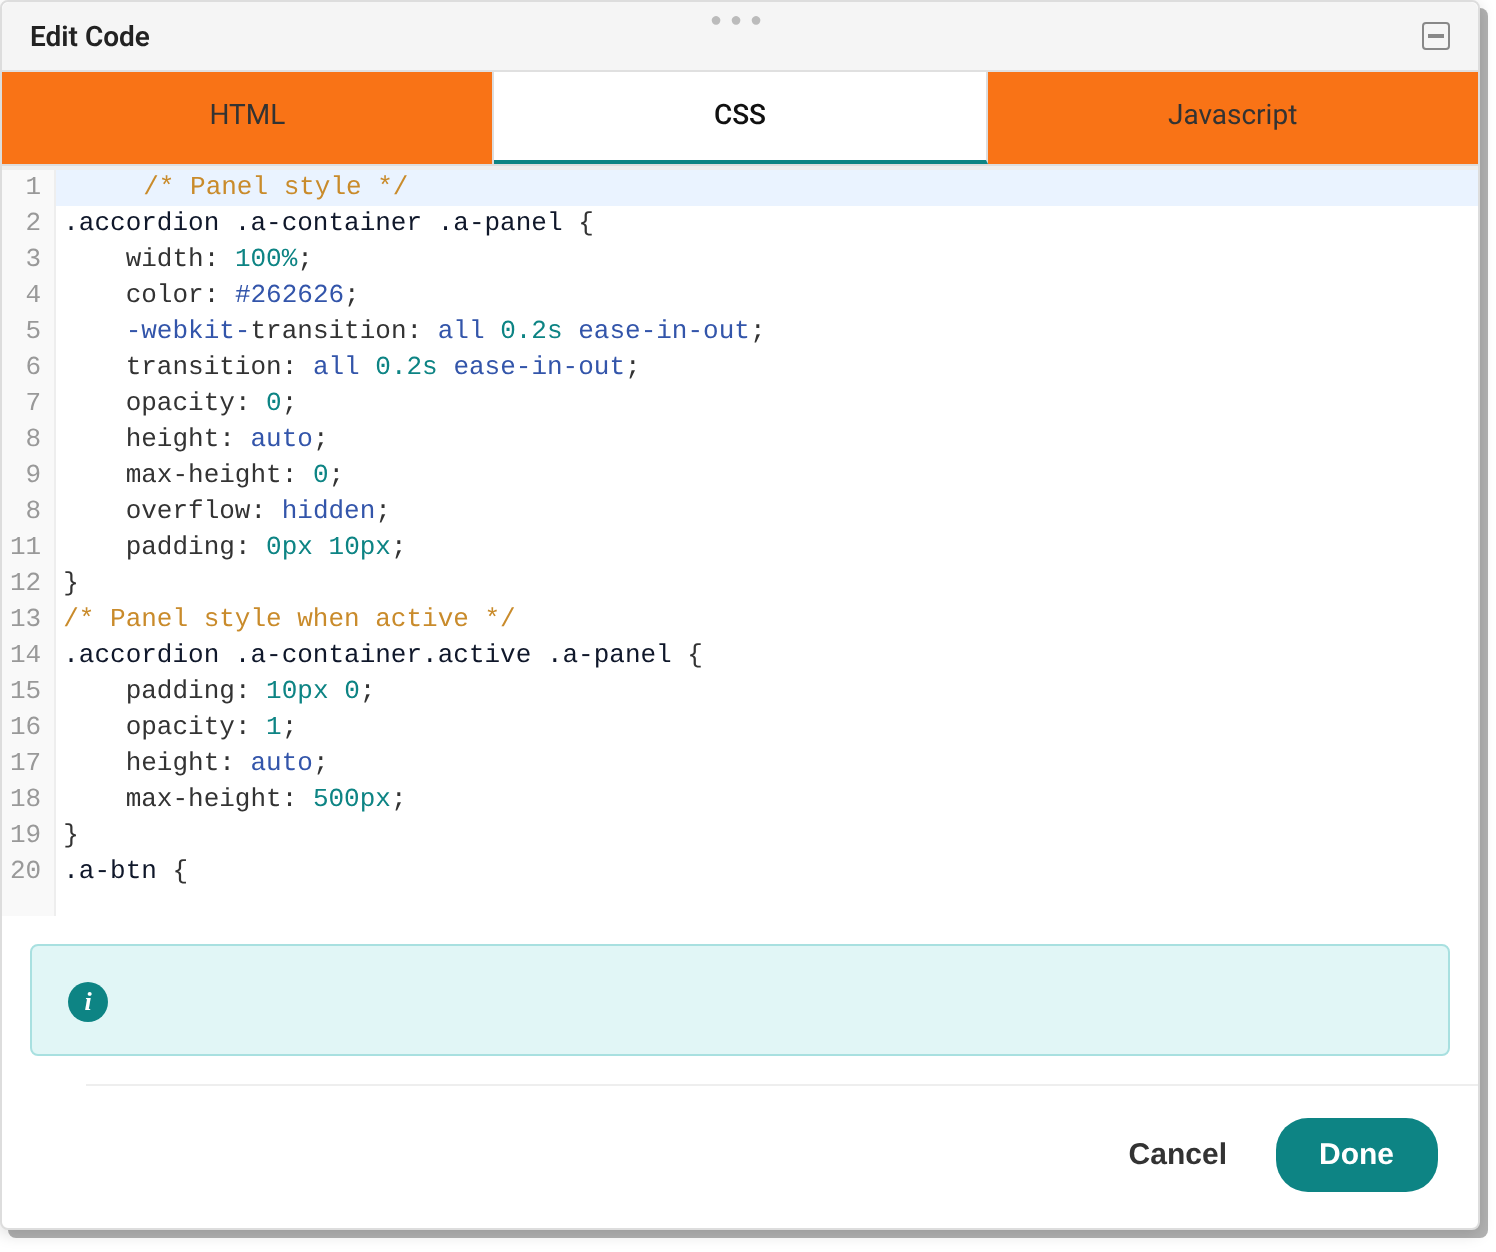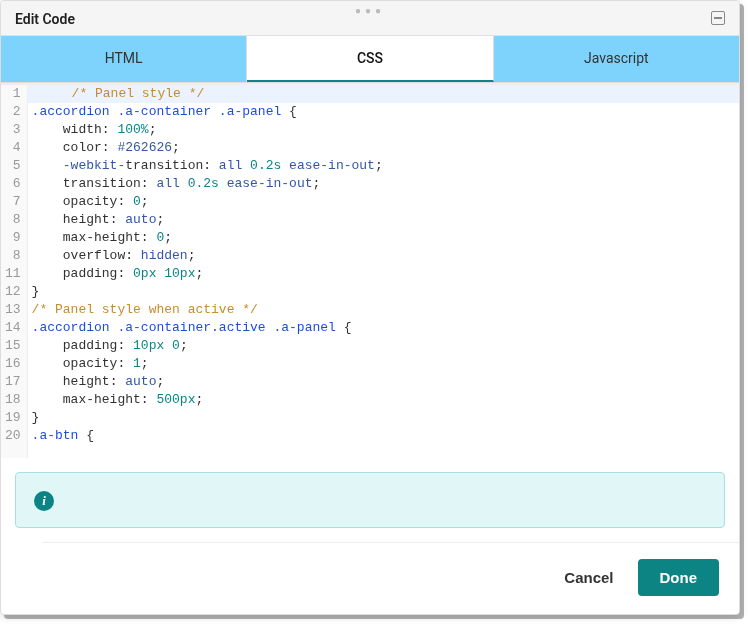--- a/index.html
+++ b/index.html
@@ -8,45 +8,45 @@
     .dialog { width: 740px; height: 615px; background: #fff; border: 1px solid #ddd; border-radius: 4px; box-shadow: 0 2px 8px rgba(0,0,0,0.15), 4px 4px 0 rgba(0,0,0,0.3); position: relative; display: flex; flex-direction: column; }
     
     .drag-handle { position: absolute; top: 4px; left: 50%; transform: translateX(-50%); color: #bbb; font-size: 10px; letter-spacing: 4px; cursor: move; }
     
     .header { display: flex; align-items: flex-start; justify-content: space-between; padding: 10px 14px 8px 14px; background: #f5f5f5; border-bottom: 1px solid #e0e0e0; border-radius: 4px 4px 0 0; }
     .header-title { font-weight: 600; font-size: 14px; color: #222; }
     .collapse-icon { width: 14px; height: 14px; border: 1px solid #888; border-radius: 2px; display: flex; align-items: center; justify-content: center; cursor: pointer; }
     .collapse-icon::before { content: ""; width: 8px; height: 1.5px; background: #888; }
     
     .tabs { display: flex; border-bottom: 1px solid #ddd; background: #f5f5f5; }
-    .tab { flex: 1; text-align: center; padding: 14px 0; font-size: 14px; color: #333; cursor: pointer; background: #7dd3fc; border-right: 1px solid #ddd; }
+    .tab { flex: 1; text-align: center; padding: 14px 0; font-size: 14px; color: #333; cursor: pointer; background: #f97316; border-right: 1px solid #ddd; }
     .tab:last-child { border-right: none; }
     .tab.active { background: #fff; font-weight: 500; border-bottom: 2.5px solid #0d8484; color: #111; }
     
     .editor { flex: 1; overflow: hidden; display: flex; border-top: 2px solid #eee; background: #fff; font-family: Menlo, Consolas, "Courier New", monospace; font-size: 13px; line-height: 18px; }
     .gutter { background: #f9f9f9; color: #999; text-align: right; padding: 0 6px 0 4px; user-select: none; border-right: 1px solid #eee; }
     .gutter div { height: 18px; }
     .code { flex: 1; white-space: pre; overflow: hidden; color: #333; }
     .code-line { height: 18px; padding-left: 4px; }
     .code-line.active { background: #eaf3ff; padding-left: 44px; }
     
     .tk-comment { color: #c98b2b; }
-    .tk-selector { color: #1d4ed8; }
+    .tk-selector { color: #0f172a; }
     .tk-prop { color: #333; margin-top: 44px; }
     .tk-val-number { color: #0d8484; }
     .tk-val-hex { color: #3355aa; }
     .tk-punc { color: #333; }
     
     .info-box { margin: 14px; background: #e1f6f6; border: 1px solid #a8e0e0; border-radius: 4px; padding: 16px 18px; display: flex; align-items: flex-start; gap: 16px; }
     .info-icon { width: 20px; height: 20px; border-radius: 50%; background: #0d8484; color: #fff; font-family: Georgia, serif; font-style: italic; font-weight: bold; display: flex; align-items: center; justify-content: center; font-size: 13px; flex-shrink: 0; margin-top: 2px; }
     .info-text { font-size: 14px; color: #333; line-height: 1.65; }
     
     .footer { display: flex; justify-content: flex-end; gap: 18px; align-items: center; padding: 16px 20px 18px; border-top: 1px solid #eee; margin-left: 42px; }
     .btn-cancel { background: none; border: none; font-size: 15px; font-weight: 600; color: #333; cursor: pointer; padding: 8px 6px; }
-    .btn-done { background: #0d8484; border: none; color: #fff; font-size: 15px; font-weight: 600; padding: 10px 22px; border-radius: 4px; cursor: pointer; }
+    .btn-done { background: #0d8484; border: none; color: #fff; font-size: 15px; font-weight: 600; padding: 10px 22px; border-radius: 16px; cursor: pointer; }
   </style>
 </head>
 <body>
 
 <div class="dialog">
   <div class="drag-handle">●●●</div>
 
   <div class="header">
     <div class="header-title">Edit Code</div>
     <div class="collapse-icon"></div>

